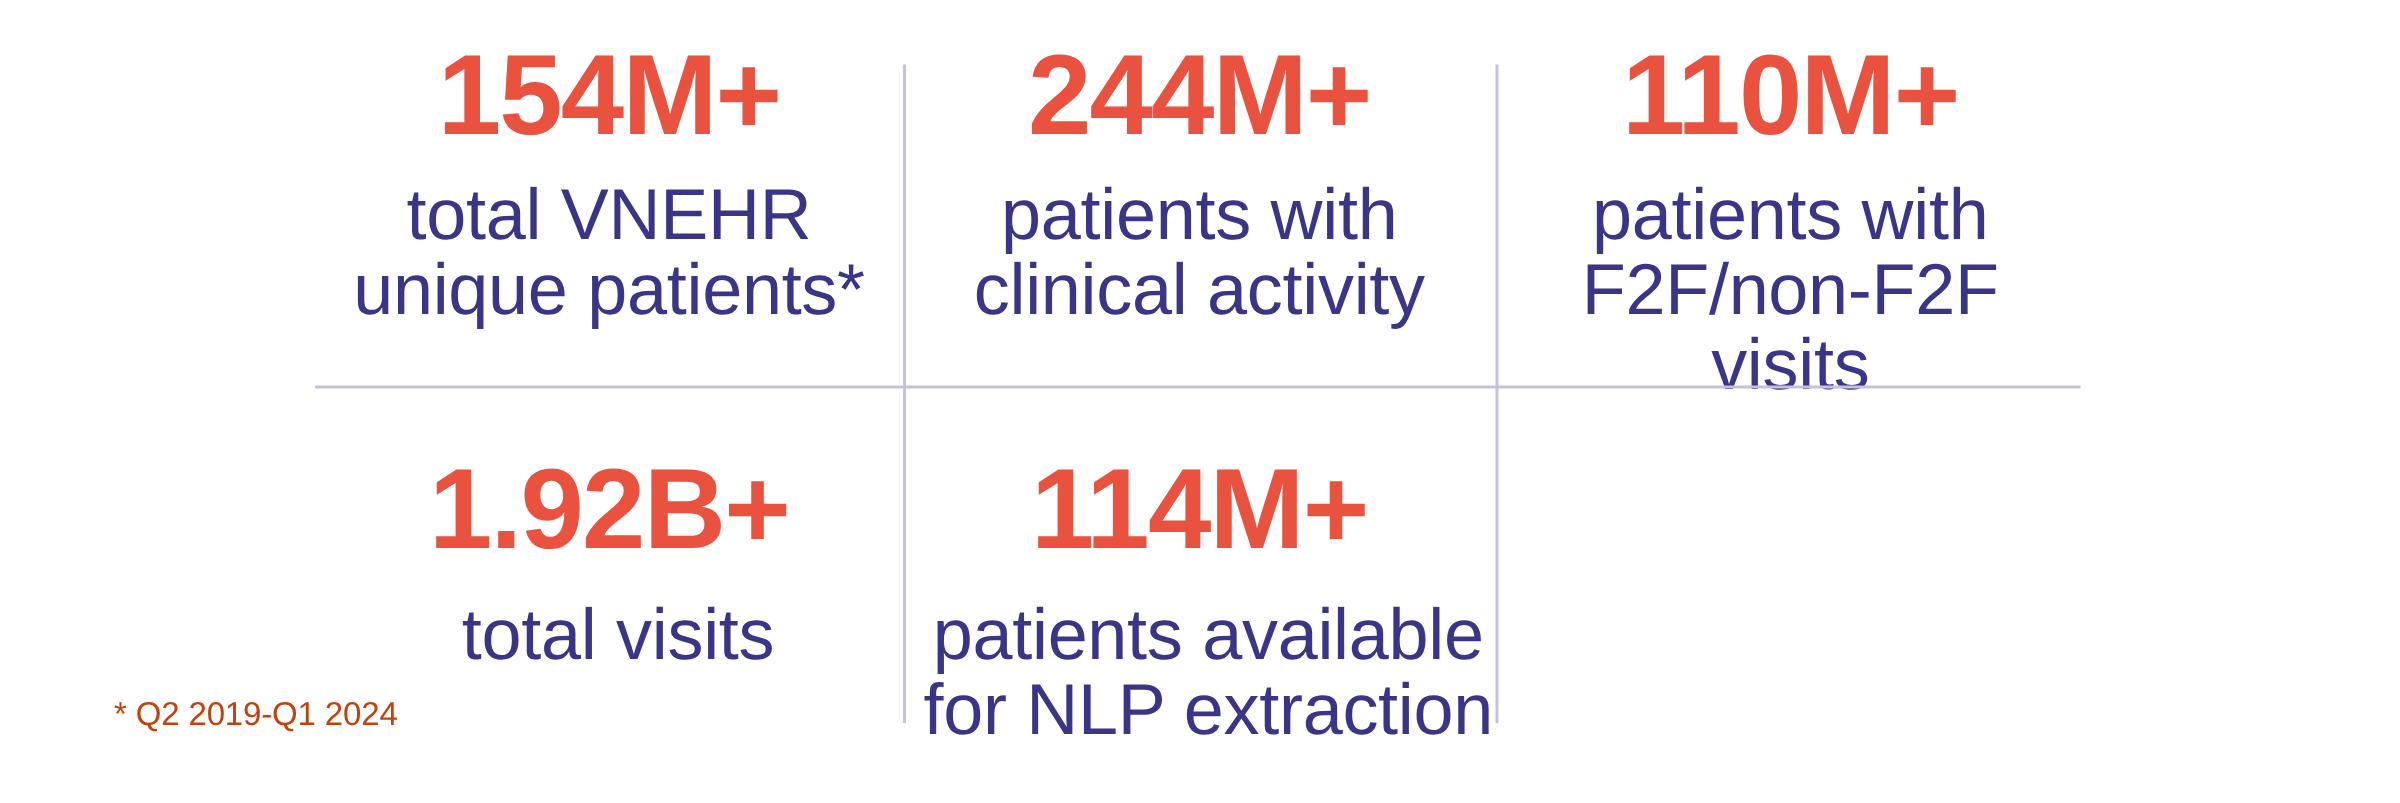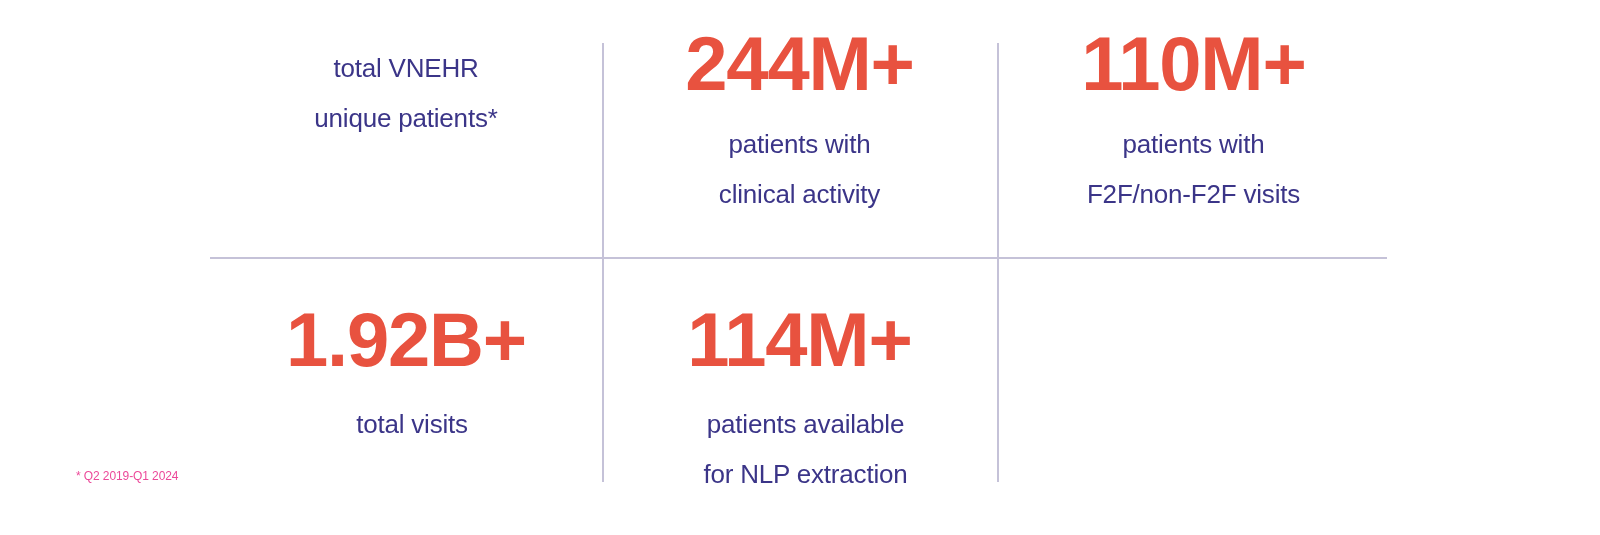--- a/index.html
+++ b/index.html
@@ -55,21 +55,21 @@
     font-size: 76px;
     font-weight: 700;
     line-height: 1.0;
     letter-spacing: -1.2px;
     white-space: nowrap;
     text-align: center;
   }
 
   .stat-label {
     color: #3b3588;
-    font-size: 26px;
+    font-size: 48px;
     font-weight: 400;
     line-height: 50px;
     text-align: center;
     margin-top: 17px;
     white-space: pre-line;
     letter-spacing: -0.2px;
   }
 
   .stat-cell.row-bottom .stat-label {
     margin-top: 21px;
@@ -94,36 +94,37 @@
     top: 257px;
     width: 1177px;
     height: 2px;
   }
 
   
   .footnote {
     position: absolute;
     left: 76px;
     top: 464px;
-    color: #ec4899;
-    font-size: 12px;
+    color: #c2410c;
+    font-size: 22px;
     font-weight: 400;
     line-height: 24px;
     letter-spacing: -0.1px;
     white-space: nowrap;
   }
 </style>
 </head>
 <body>
 
 <div id="stats-infographic">
 
   <div class="stats-grid">
 
     <div class="stat-cell row-top">
+      <div class="stat-value">154M+</div>
       <div class="stat-label">total VNEHR
 unique patients*</div>
     </div>
 
     <div class="stat-cell row-top">
       <div class="stat-value">244M+</div>
       <div class="stat-label">patients with
 clinical activity</div>
     </div>
 

